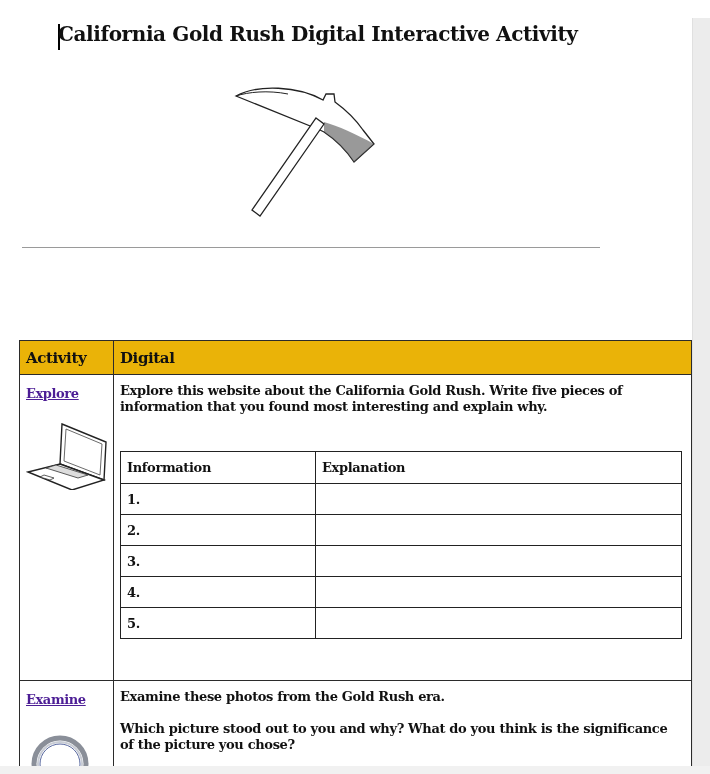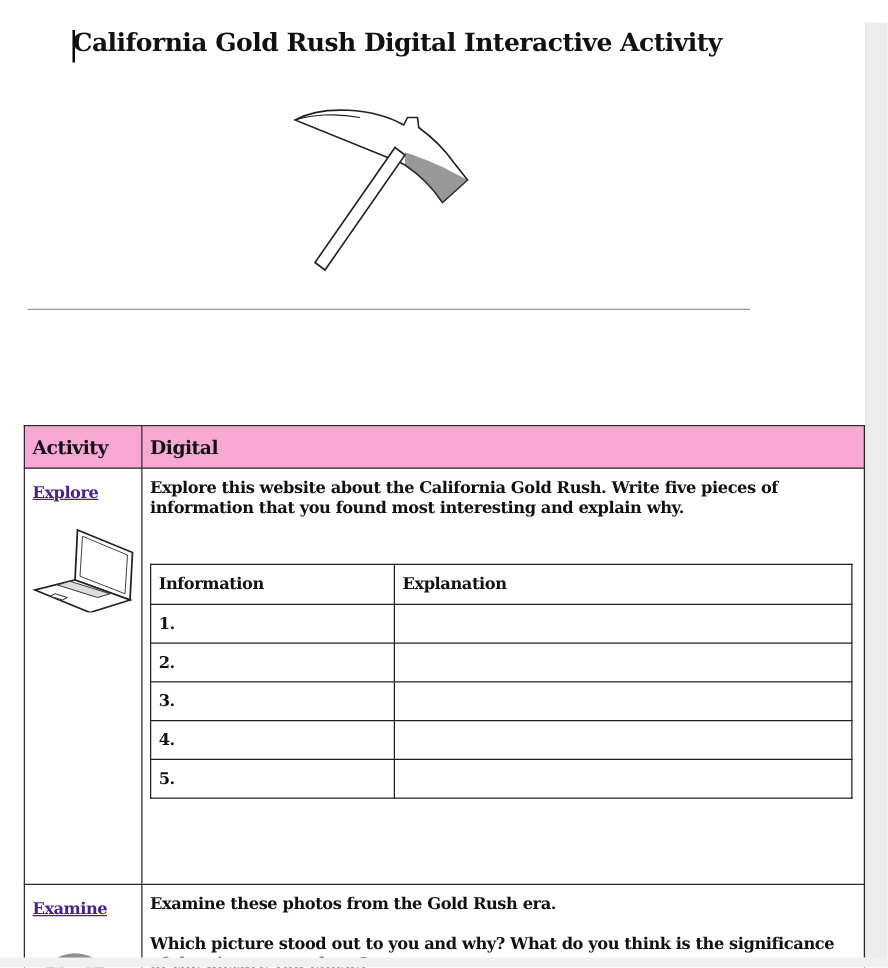--- a/index.html
+++ b/index.html
@@ -29,30 +29,30 @@
     font-family:"DejaVu Serif", serif; font-size:15.5px; line-height:25px; letter-spacing:-0.3px;
   }
   .directions .lbl { font-weight:bold; text-decoration:underline; }
 
   table.main {
     position:absolute; left:19px; top:340px; width:673px;
     border-collapse:collapse; table-layout:fixed;
   }
   table.main th, table.main td { border:1.5px solid #2b2b2b; vertical-align:top; }
   table.main th {
-    background:#f9a8d4; text-align:left; height:33px; padding:0 6px;
+    background:#eab308; text-align:left; height:33px; padding:0 6px;
     font-size:15px; font-weight:bold; letter-spacing:-0.4px; vertical-align:middle;
   }
   .col-act { width:94px; }
   .act-cell { padding:8px 6px; }
   .act-link { color:#4c1d95; text-decoration:underline; font-weight:bold; font-size:13px; letter-spacing:-0.4px; cursor:pointer; }
   .resp-cell { padding:8px 6px; }
   .prompt { font-weight:bold; font-size:13px; line-height:16px; letter-spacing:-0.35px; margin:0; }
 
-  table.inner { width:562px; border-collapse:collapse; table-layout:fixed; margin-top:36px; margin-left:0; margin-bottom:60px; }
+  table.inner { width:562px; border-collapse:collapse; table-layout:fixed; margin-top:36px; margin-left:0; margin-bottom:33px; }
   table.inner th, table.inner td {
     border:1.5px solid #222; background:#fff; height:30px; padding:0 6px; vertical-align:middle;
     font-size:13px; font-weight:bold; letter-spacing:-0.35px; text-align:left;
   }
   table.inner th { height:31px; }
   .inner-col1 { width:195px; }
 
   .laptop { display:block; margin-top:18px; margin-left:0; width:84px; height:70px; }
   .ring { display:block; margin-top:20px; margin-left:4px; width:60px; height:60px; }
   .gap { height:16px; }

